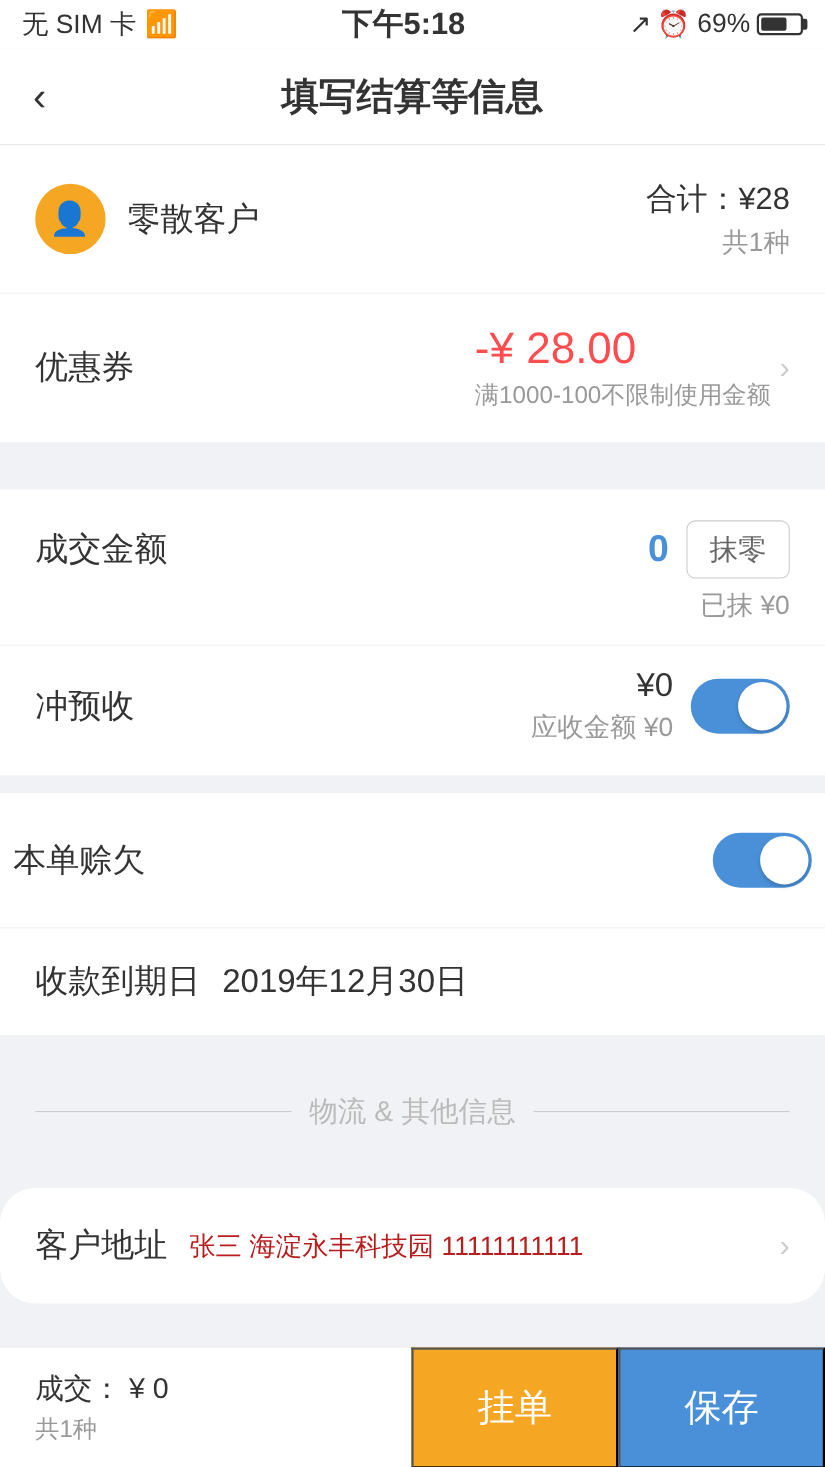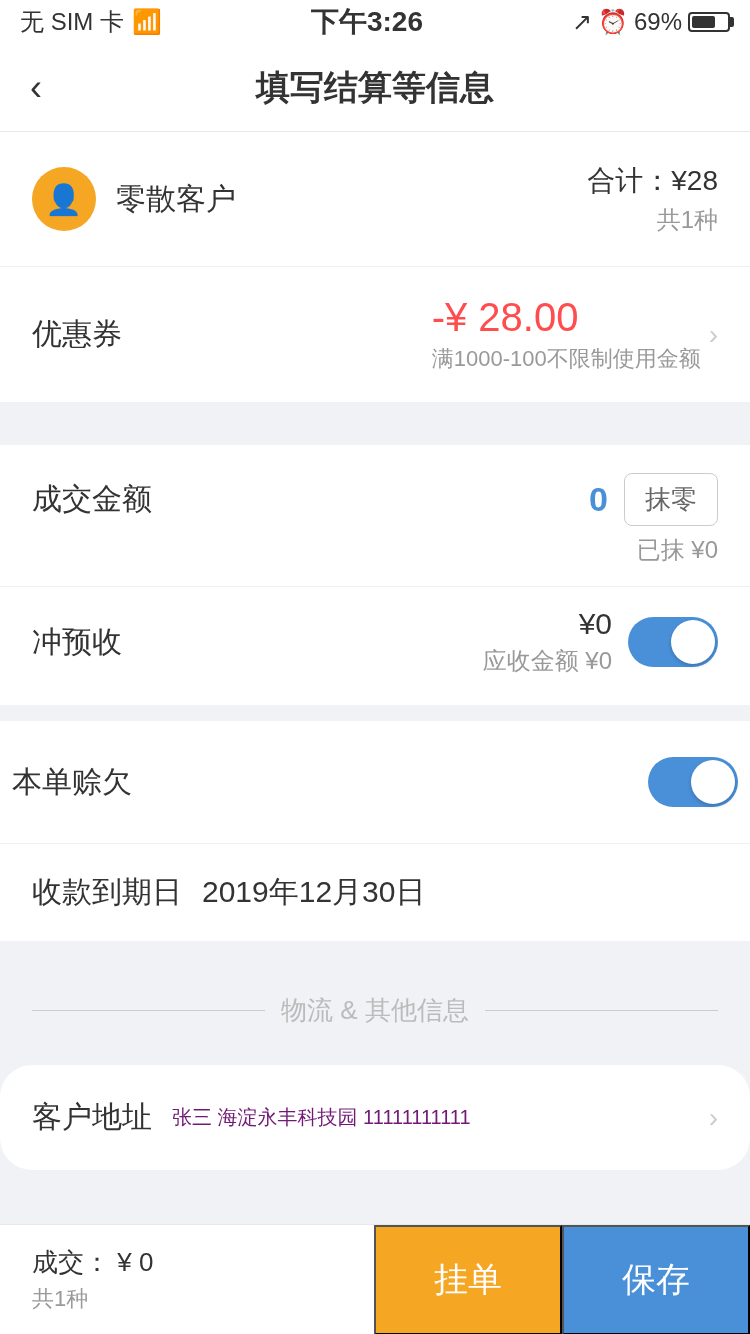--- a/index.html
+++ b/index.html
@@ -191,29 +191,29 @@
       gap: 16px;
     }
     .logistics-line {
       flex: 1; height: 1px; background: #ccc;
     }
     .logistics-label { font-size: 26px; color: #bbb; }
 
     
     .address-section {
       background: #fff;
-      margin-top: 17px;
+      margin-top: 32px;
       border-radius: 32px;
     }
     .address-row {
       display: flex; align-items: center; justify-content: space-between;
       padding: 32px 32px;
     }
     .address-label { font-size: 30px; color: #333; min-width: 120px; }
-    .address-value { font-size: 20px; color: #701a75; flex: 1; padding-left: 20px; }
+    .address-value { font-size: 24px; color: #b91c1c; flex: 1; padding-left: 20px; }
 
     
     .bottom-bar {
       position: fixed;
       bottom: 0;
       width: 750px;
       height: 110px;
       background: #fff;
       display: flex;
       align-items: center;
@@ -237,21 +237,21 @@
     }
   </style>
 </head>
 <body>
 
 <div class="status-bar">
   <div class="status-left">
     <span>无 SIM 卡</span>
     <span>📶</span>
   </div>
-  <div class="status-center">下午3:26</div>
+  <div class="status-center">下午5:18</div>
   <div class="status-right">
     <span>↗</span>
     <span>⏰</span>
     <span>69%</span>
     <div class="battery-icon">
       <div class="battery-fill"></div>
     </div>
   </div>
 </div>
 

